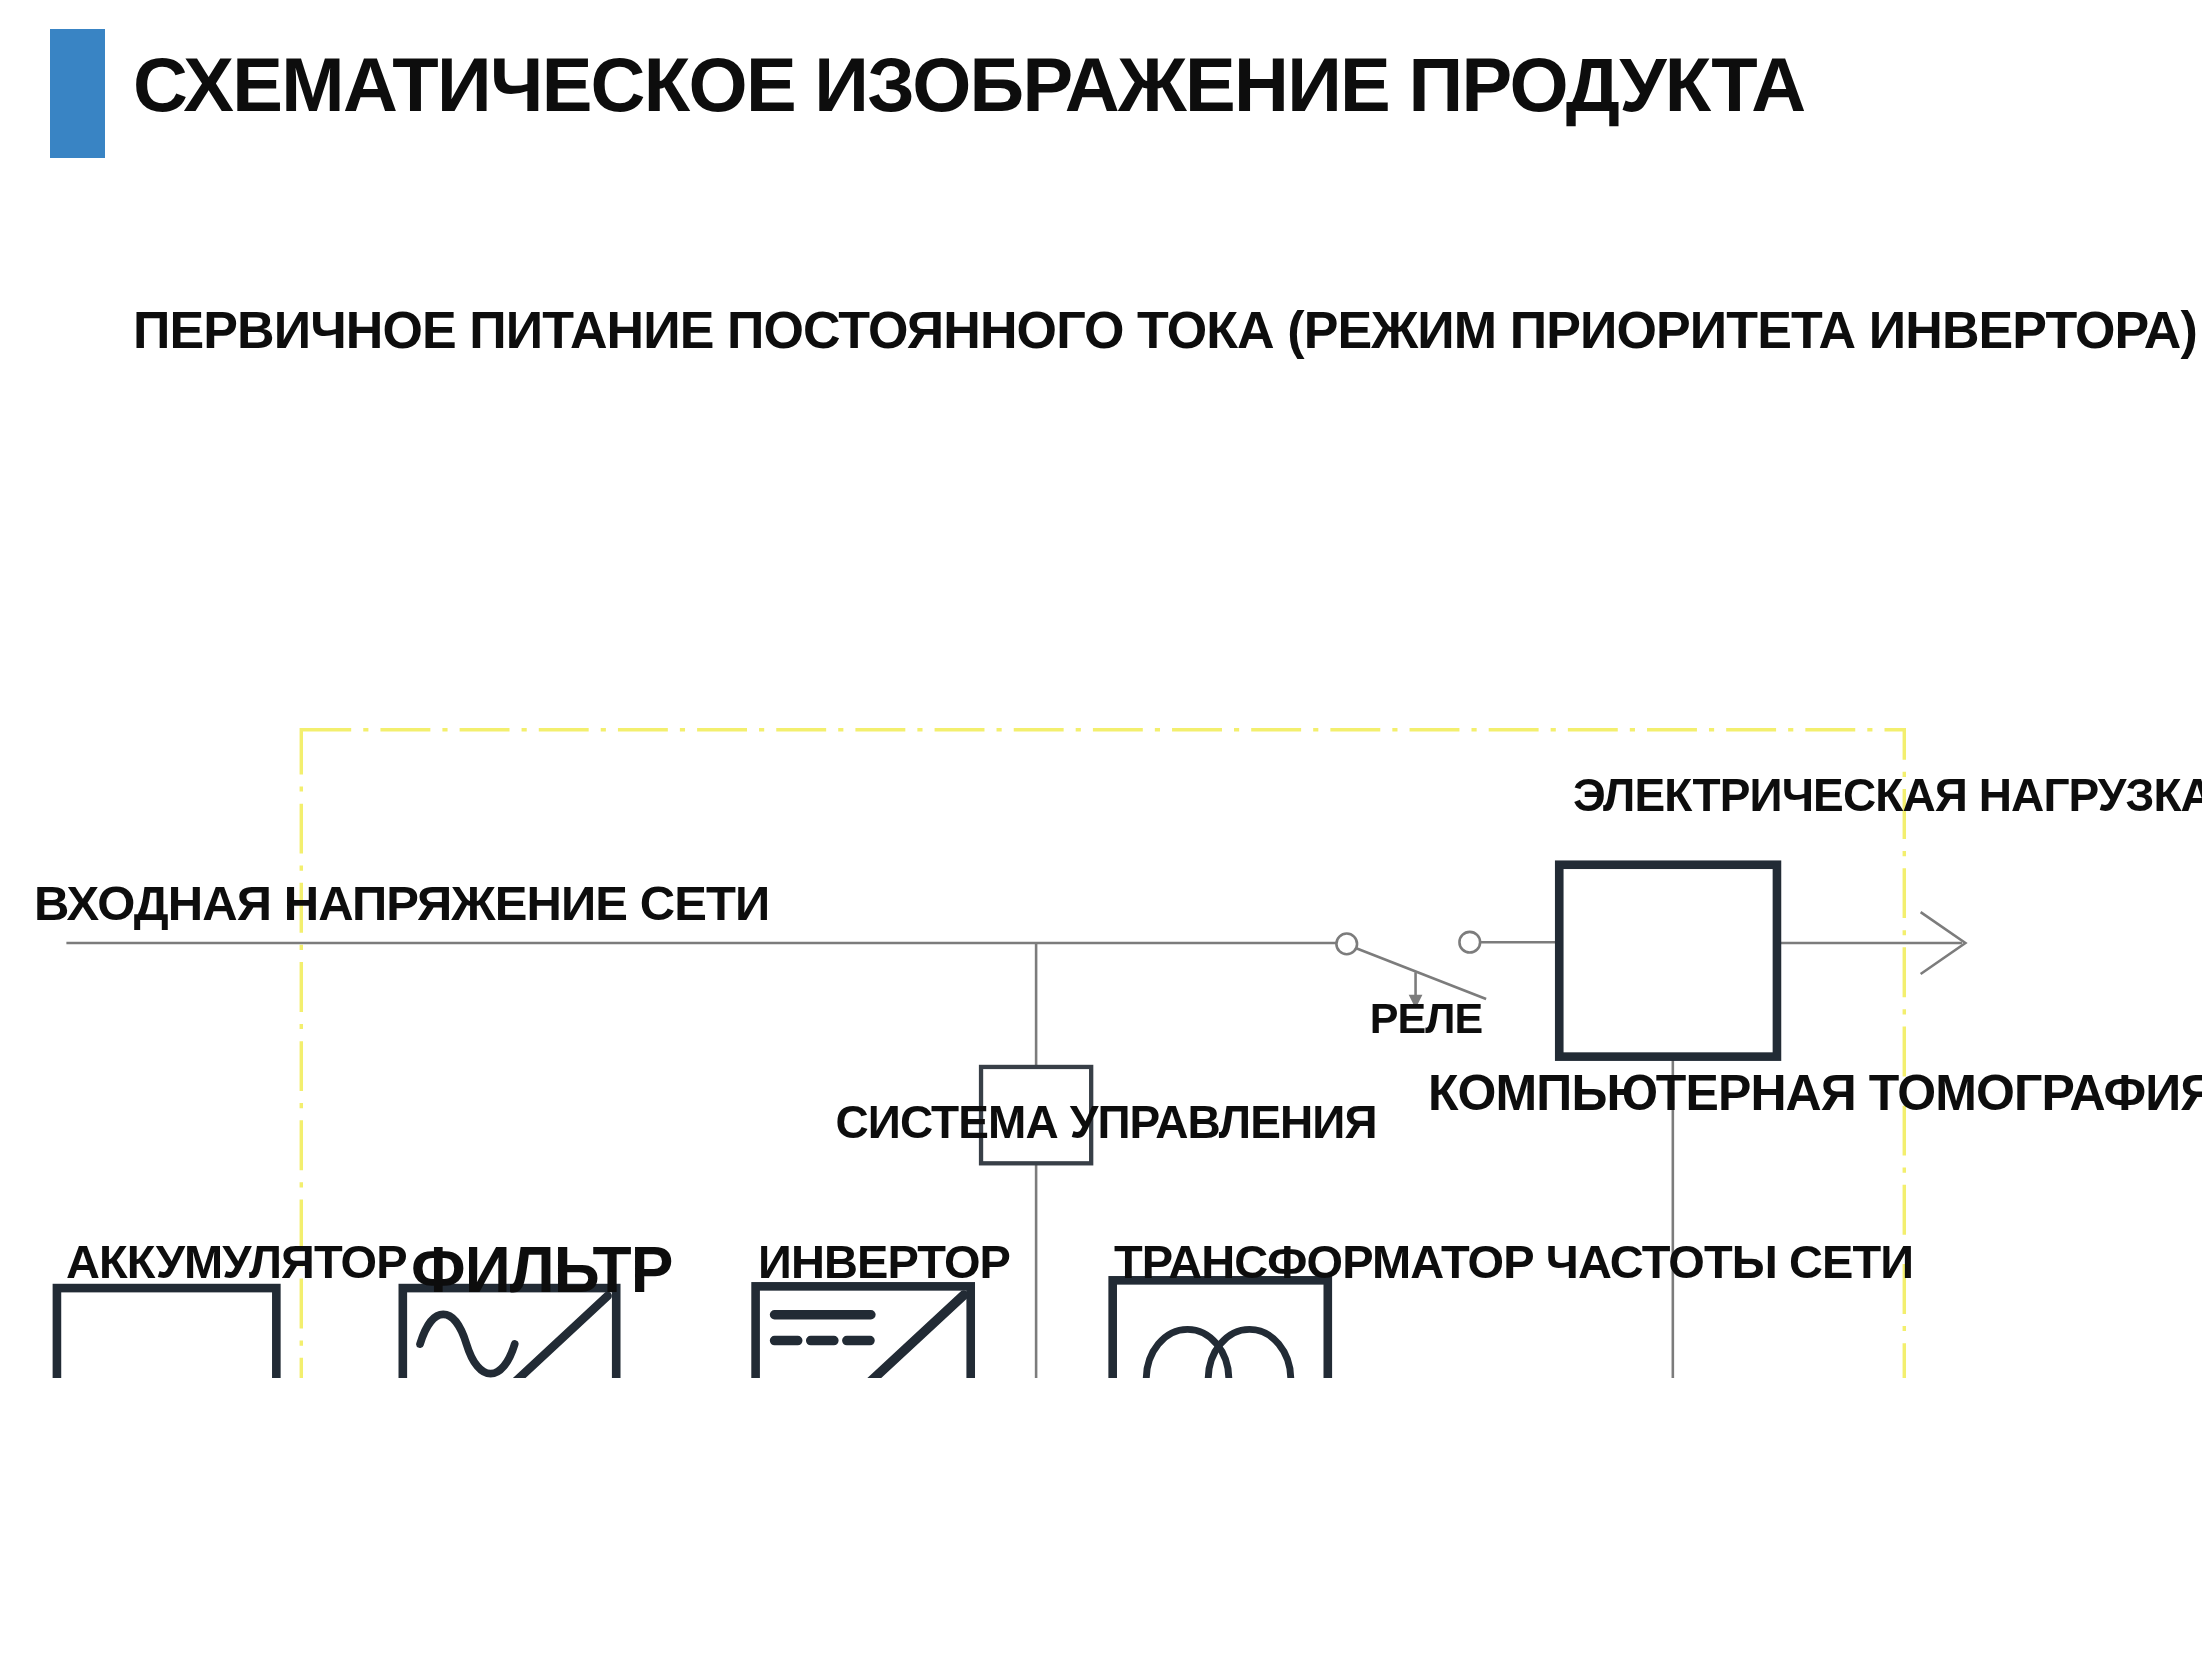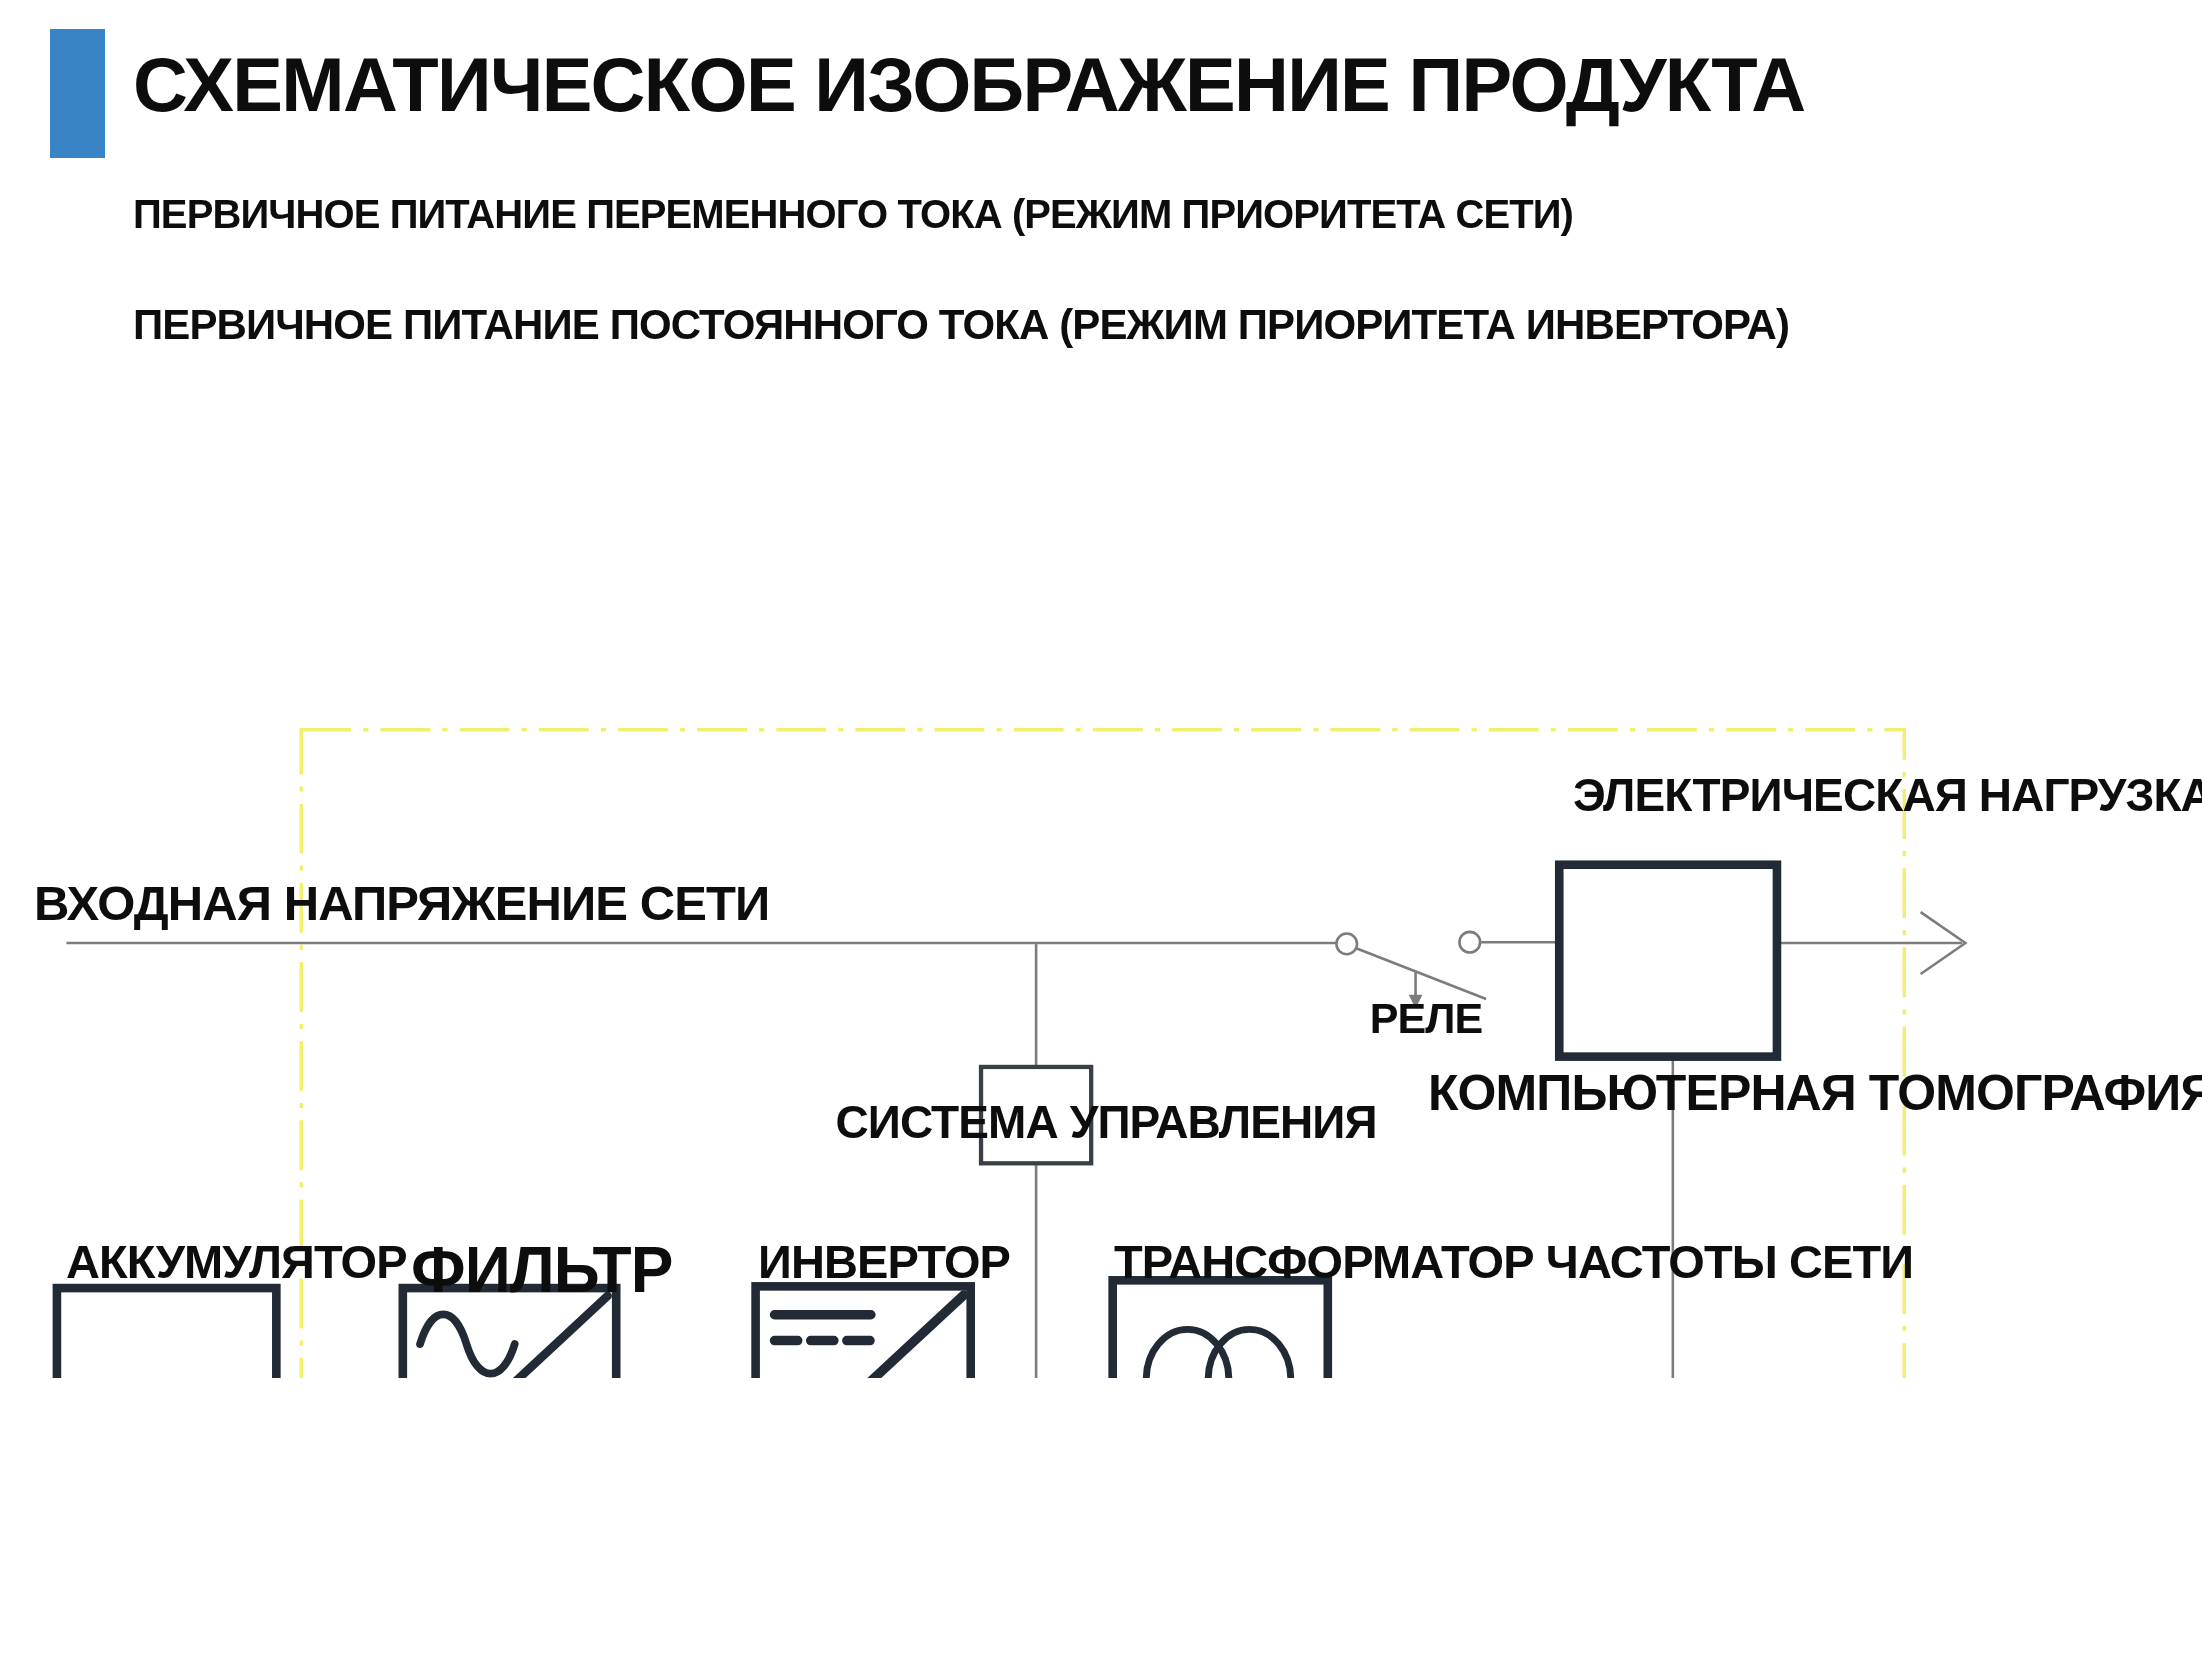--- a/index.html
+++ b/index.html
@@ -33,21 +33,21 @@
     color:var(--text-black);
     line-height:1.05;
     letter-spacing:-0.9px;
   }
   .page-title{
     left:133px; top:45px;
     font-size:76px;
     letter-spacing:-1.7px;
   }
   .subtitle-ac{ left:133px; top:193px; font-size:40px; }
-  .subtitle-dc{ left:133px; top:303px; font-size:42px; }
+  .subtitle-dc{ left:133px; top:303px; font-size:52px; }
   .diagram-heading{ left:1048px; top:650px; font-size:47px; transform:translateX(-50%); }
   .lbl-input{ left:34px; top:878px; font-size:49px; }
   .lbl-load{ left:1573px; top:771px; font-size:46px; }
   .lbl-relay{ left:1426px; top:996px; font-size:43px; transform:translateX(-50%); }
   .lbl-control{ left:1106px; top:1098px; font-size:46px; transform:translateX(-50%); }
   .lbl-tomography{ left:1428px; top:1067px; font-size:50px; }
   .lbl-battery{ left:34px; top:1237px; font-size:47px;margin-left:32px; }
   .lbl-filter{ left:411px; top:1237px; font-size:64px; }
   .lbl-inverter{ left:884px; top:1237px; font-size:47px; transform:translateX(-50%); }
   .lbl-transformer{ left:1114px; top:1237px; font-size:47px; }
@@ -92,21 +92,20 @@
   }
 </style>
 </head>
 <body>
 
 <div class="page">
 
   <div class="accent-bar"></div>
 
   <div class="lbl page-title">СХЕМАТИЧЕСКОЕ ИЗОБРАЖЕНИЕ ПРОДУКТА</div>
-  <div class="lbl subtitle-ac">ПЕРВИЧНОЕ ПИТАНИЕ ПЕРЕМЕННОГО ТОКА (РЕЖИМ ПРИОРИТЕТА СЕТИ)</div>
   <div class="lbl subtitle-dc">ПЕРВИЧНОЕ ПИТАНИЕ ПОСТОЯННОГО ТОКА (РЕЖИМ ПРИОРИТЕТА ИНВЕРТОРА)</div>
 
 
   <svg class="schematic" viewBox="0 0 2560 1949">
 
     <rect class="y-border" x="350" y="848" width="1863" height="1015"></rect>
 
     <line class="wire" x1="77" y1="1096" x2="1553" y2="1096"></line>
 
     <line class="wire" x1="1576" y1="1102" x2="1727" y2="1161"></line>

